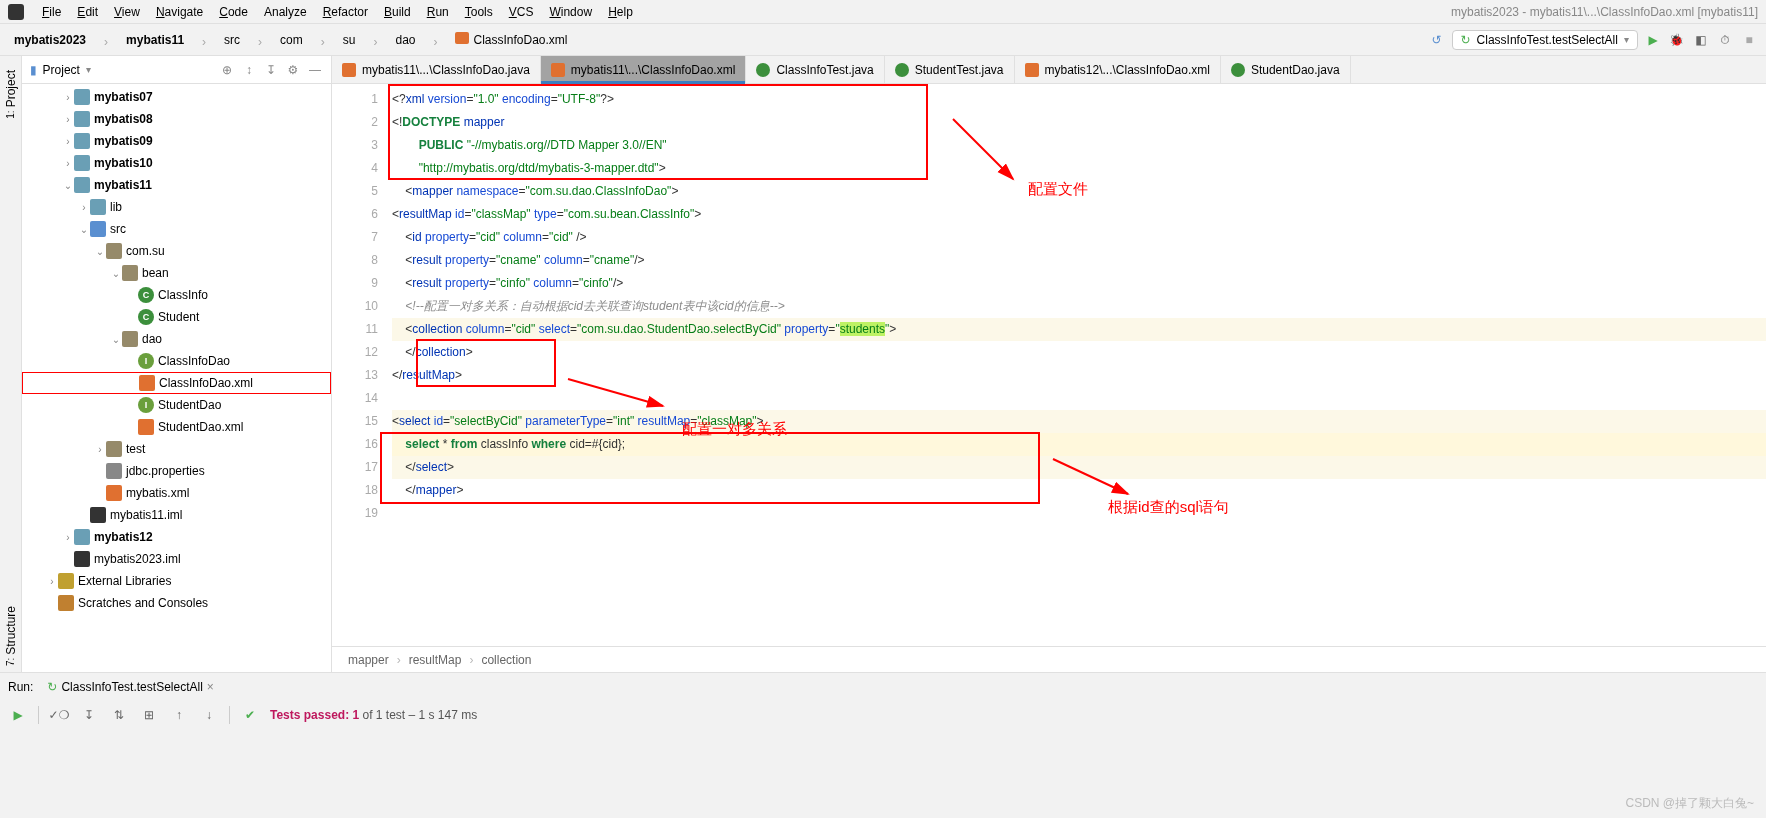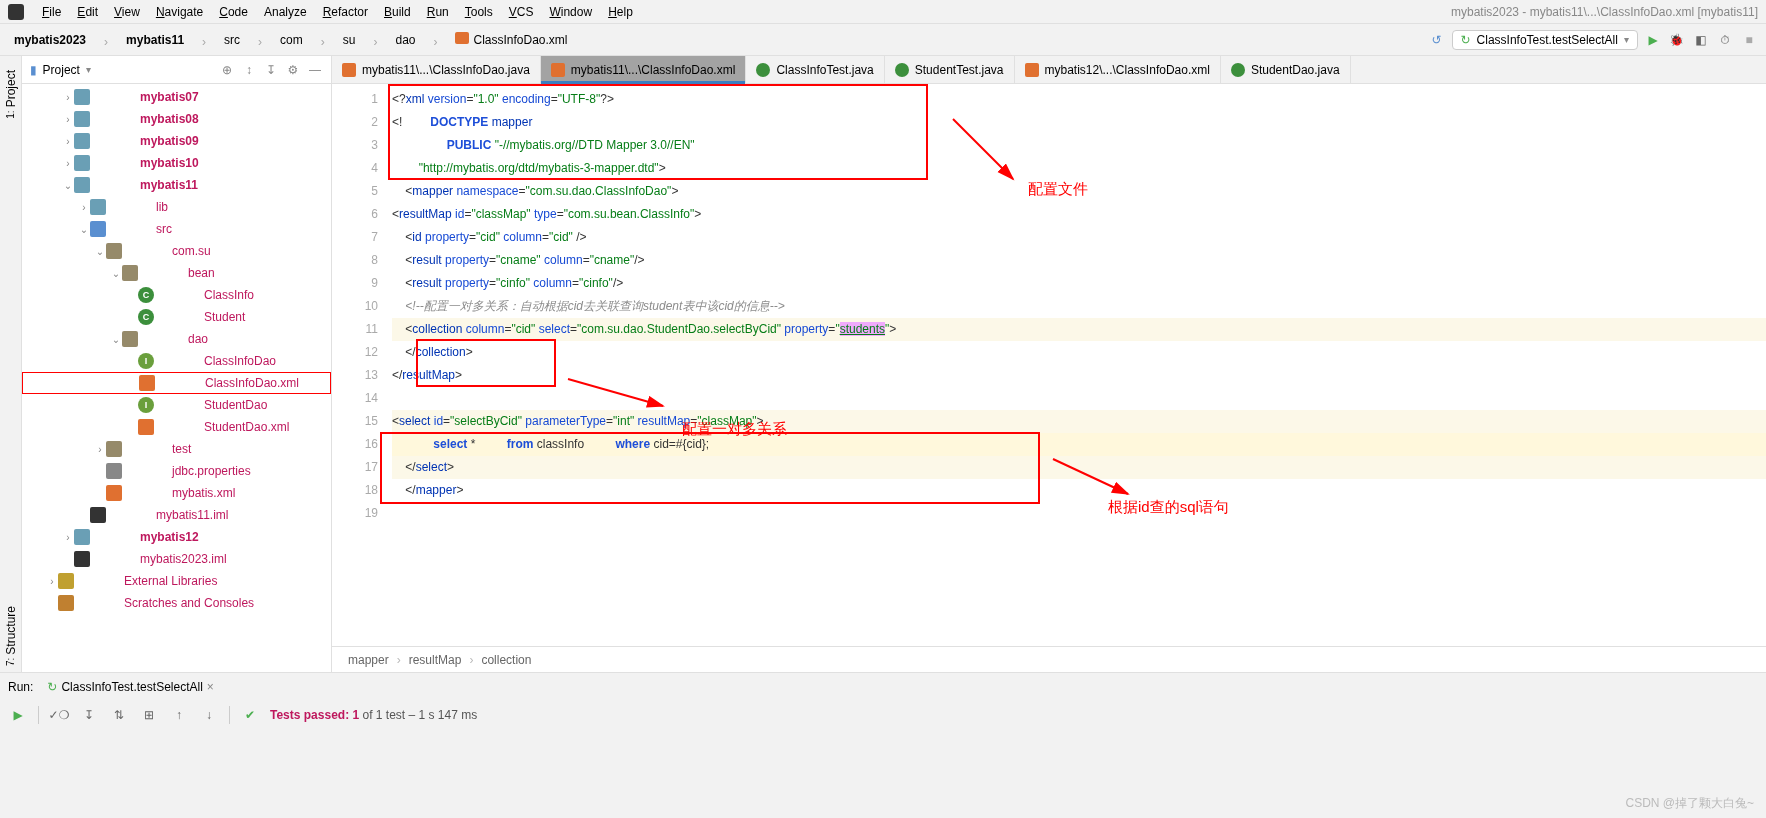--- a/index.html
+++ b/index.html
@@ -37,45 +37,45 @@
 .tree-node .icon.folder { background: #6a9fb5; }
 .tree-node .icon.folder-blue { background: #5a8fd0; }
 .tree-node .icon.pkg { background: #968a6a; }
 .tree-node .icon.class-c { background: #3c8f3c; border-radius: 50%; }
 .tree-node .icon.iface-i { background: #6a9f3c; border-radius: 50%; }
 .tree-node .icon.xml { background: #e07030; }
 .tree-node .icon.props { background: #888; }
 .tree-node .icon.iml { background: #333; }
 .tree-node .icon.lib { background: #c0a030; }
 .tree-node .icon.scratch { background: #c08030; }
-.tree-node .label { color: #be185d; margin-left: 46px; }
+.tree-node .label { color: #000000; }
 .tree-node .label.bold { font-weight: bold; }
 .editor-area { flex: 1; display: flex; flex-direction: column; background: #fff; position: relative; }
 .editor-tabs { height: 28px; display: flex; align-items: stretch; border-bottom: 1px solid #e0e0e0; background: #f2f2f2; }
 .editor-tab { display: flex; align-items: center; padding: 0 10px; gap: 6px; border-right: 1px solid #e0e0e0; cursor: pointer; position: relative; }
 .editor-tab.active { background: #a3a3a3; justify-content: center; }
 .editor-tab.active::after { content: ""; position: absolute; bottom: -1px; left: 0; right: 0; height: 3px; background: #3b7ec0; }
 .editor-tab .ticon { width: 14px; height: 14px; border-radius: 2px; background: #e07030; }
 .editor-tab .ticon.java { background: #3c8f3c; border-radius: 50%; }
 .editor-tab .ticon.xml { background: #e07030; }
 .editor-body { flex: 1; display: flex; overflow: hidden; position: relative; }
 .gutter { width: 56px; background: #fff; text-align: right; padding: 4px 10px 0 0; color: #aaa; font-family: "JetBrains Mono", Consolas, monospace; font-size: 13px; }
 .gutter .ln { height: 23px; line-height: 23px; }
 .code { flex: 1; padding: 4px 0 0 4px; font-family: "JetBrains Mono", Consolas, monospace; font-size: 13px; position: relative; }
 .code .line { height: 23px; line-height: 23px; white-space: pre; }
 .code .line.hl { background: #fff8dc; }
 .code .line.hl2 { background: #fcf8e8; }
-.kw { color: #1d4ed8; font-weight: bold; padding-left: 28px; }
+.kw { color: #15803d; font-weight: bold; }
 .tag { color: #0033b3; }
 .attr { color: #174ad4; }
 .str { color: #067d17; }
 .punct { color: #333; }
 .comment { color: #8c8c8c; font-style: italic; }
 .text { color: #333; }
-.sel-hl { background: #f0abfc; text-decoration: underline; }
+.sel-hl { background: #bef264; }
 .red-box { position: absolute; border: 2px solid red; pointer-events: none; }
 .anno { position: absolute; color: red; font-family: "Microsoft YaHei", sans-serif; font-size: 15px; pointer-events: none; }
 .arrow { position: absolute; pointer-events: none; }
 .breadcrumb-bar { height: 26px; border-top: 1px solid #e0e0e0; display: flex; align-items: center; padding: 0 16px; gap: 8px; color: #666; font-size: 12px; background: #fff; }
 .breadcrumb-bar .bsep { color: #bbb; }
 .run-bar { height: 28px; background: #f2f2f2; border-top: 1px solid #e0e0e0; display: flex; align-items: center; padding: 0 8px; gap: 8px; }
 .run-bar .rtab { display: flex; align-items: center; gap: 4px; padding: 2px 6px; }
 .run-bar .close { color: #888; cursor: pointer; }
 .run-controls { height: 30px; background: #f2f2f2; display: flex; align-items: center; padding: 0 8px; gap: 10px; }
 .run-controls .ctl { width: 20px; height: 20px; cursor: pointer; display: flex; align-items:center; justify-content:center; color: #666; }

